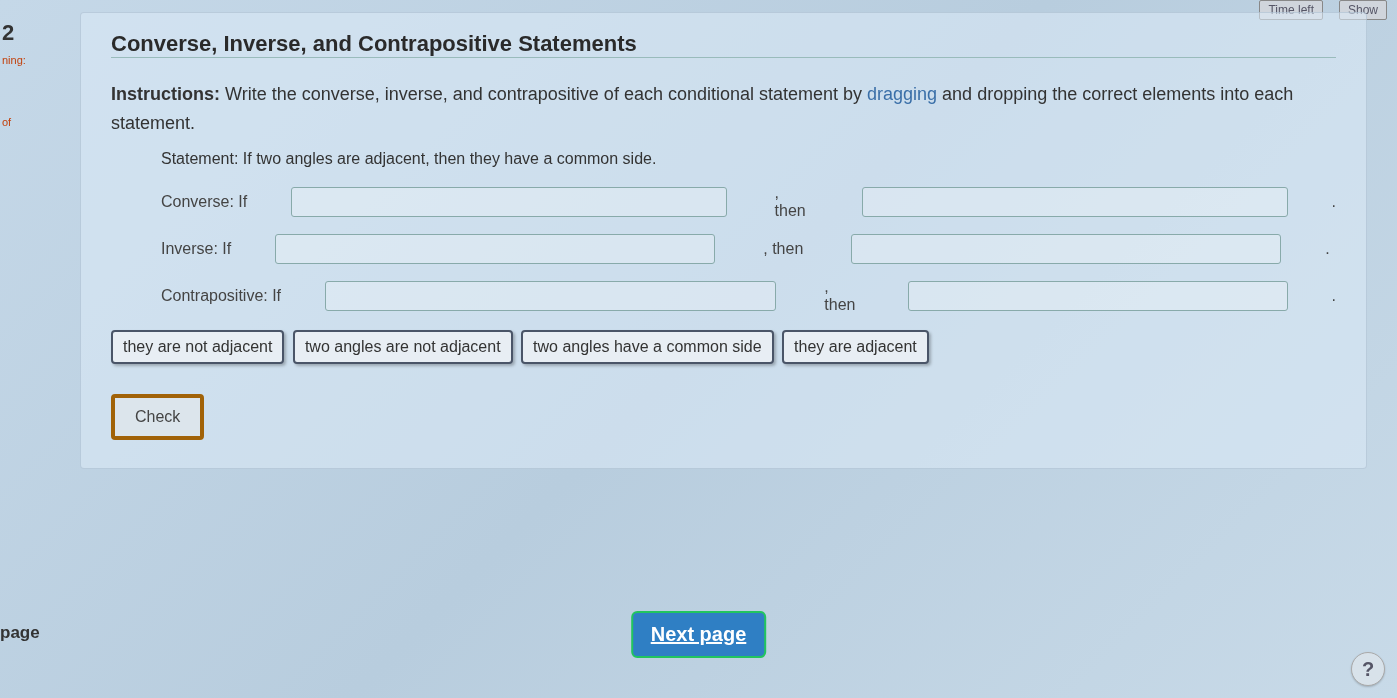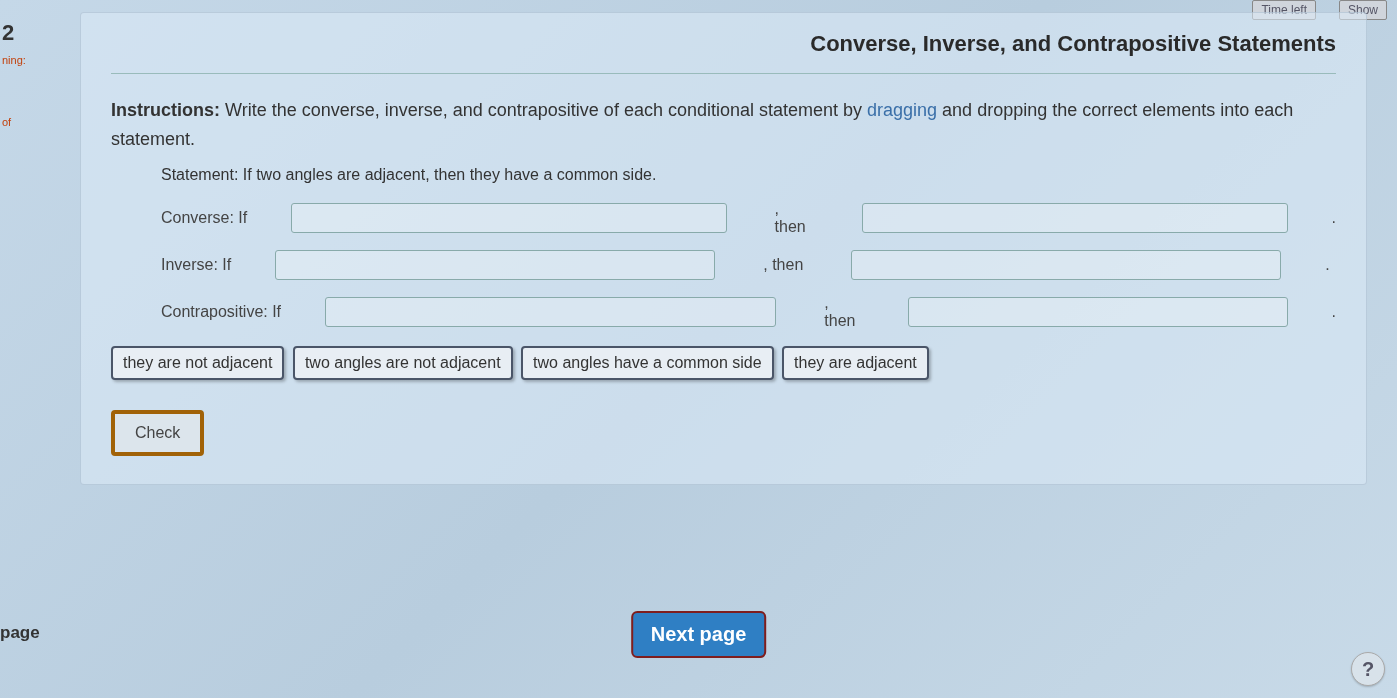--- a/index.html
+++ b/index.html
@@ -9,21 +9,21 @@
       width: 1397px;
       height: 698px;
       overflow: hidden;
       position: relative;
     }
     .top-right {
       position: absolute;
       top: 0;
       right: 10px;
       display: flex;
-      gap: 23px;
+      gap: 16px;
     }
     .top-btn {
       background: #d0d5dc;
       border: 1px solid #888;
       padding: 2px 8px;
       font-size: 12px;
       color: #556;
       border-radius: 2px;
     }
     .left-sidebar {
@@ -59,25 +59,25 @@
       position: absolute;
       left: 80px;
       top: 12px;
       right: 30px;
       background: rgba(220, 235, 248, 0.55);
       border: 1px solid rgba(150, 170, 190, 0.4);
       border-radius: 4px;
       padding: 18px 30px 28px 30px;
     }
     .title {
-      text-align: right;
+      text-align: left;
       font-size: 22px;
       font-weight: bold;
       color: #2a2a2a;
-      margin-bottom: 16px;
+      margin-bottom: 0;
     }
     .hr {
       border: none;
       border-top: 1px solid #9bb;
       margin-bottom: 22px;
     }
     .instructions {
       font-size: 18px;
       color: #333;
       line-height: 1.6;
@@ -142,27 +142,28 @@
       font-size: 16px;
       color: #444;
       cursor: pointer;
     }
     .next-page-btn {
       position: absolute;
       left: 50%;
       transform: translateX(-50%);
       bottom: 40px;
       background: #2f7fc4;
-      border: 2px solid #7f1d1d;
+      border: 2px solid #22c55e;
       color: #fff;
       font-size: 20px;
       font-weight: bold;
       padding: 10px 18px;
       border-radius: 6px;
       cursor: pointer;
+      text-decoration: underline;
     }
     .help-btn {
       position: absolute;
       right: 12px;
       bottom: 12px;
       width: 34px;
       height: 34px;
       border-radius: 50%;
       background: #d8e2ea;
       border: 1px solid #aaa;

